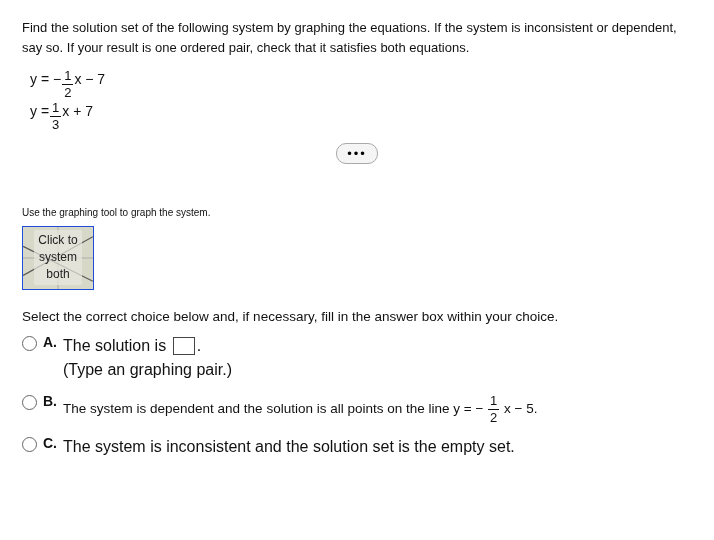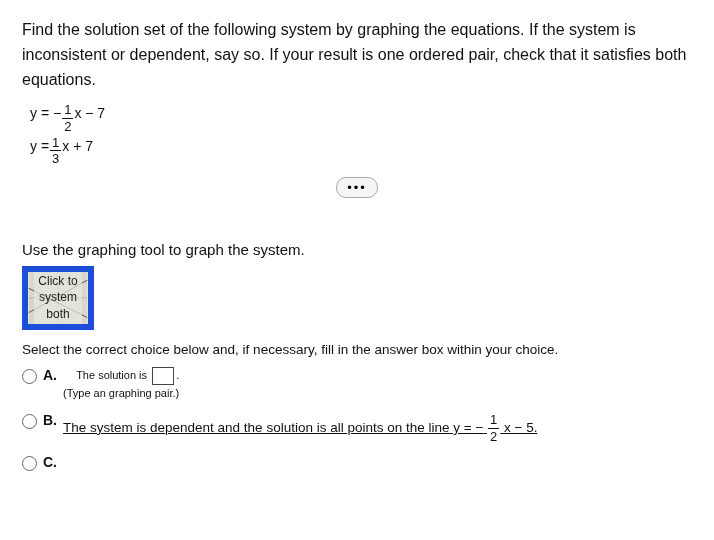--- a/index.html
+++ b/index.html
@@ -6,21 +6,21 @@
     body {
       font-family: Arial, sans-serif;
       font-size: 14px;
       background: #fff;
       color: #111;
       width: 714px;
       min-height: 540px;
       padding: 18px 22px;
     }
     .problem-text {
-      font-size: 16px;
+      font-size: 13px;
       line-height: 1.55;
       margin-bottom: 10px;
     }
     .equations {
       margin: 8px 0 8px 8px;
       line-height: 2;
     }
     .eq-line {
       display: flex;
       align-items: flex-start;
@@ -57,28 +57,28 @@
       padding: 2px 10px;
       font-size: 13px;
       background: #f5f5f5;
       cursor: pointer;
       letter-spacing: 2px;
     }
     .graph-section {
       margin: 8px 0 12px 0;
     }
     .graph-label {
-      font-size: 15px;
+      font-size: 10px;
       margin-bottom: 8px;
       margin-top: 43px;
     }
     .graph-thumbnail {
       width: 72px;
       height: 64px;
-      border: 6px solid #1d4ed8;
+      border: 1px solid #1d4ed8;
       background: #e8e8e0;
       display: flex;
       align-items: center;
       justify-content: center;
       cursor: pointer;
       position: relative;
       overflow: hidden;
     }
     .graph-thumbnail svg {
       position: absolute;
@@ -89,21 +89,21 @@
       font-size: 12px;
       color: #222;
       text-align: center;
       line-height: 1.4;
       z-index: 1;
       background: rgba(232,232,224,0.7);
       padding: 2px 4px;
       border-radius: 2px;
     }
     .choices-section {
-      margin-top: 12px;
+      margin-top: 19px;
     }
     .select-instruction {
       font-size: 13.5px;
       margin-bottom: 10px;
     }
     .choice-row {
       display: flex;
       align-items: flex-start;
       margin-bottom: 10px;
     }
@@ -117,36 +117,34 @@
       flex-shrink: 0;
       cursor: pointer;
       background: #fff;
     }
     .choice-label {
       font-weight: bold;
       margin-right: 6px;
       font-size: 14px;
     }
     .choice-text {
-      font-size: 11px;
+      font-size: 16px;
       line-height: 1.55;
-      text-align: right;
     }
     .answer-box {
       display: inline-block;
       width: 22px;
       height: 18px;
       border: 1px solid #444;
       vertical-align: middle;
       margin: 0 2px;
     }
     .choice-b-content {
       display: flex;
       flex-direction: column;
-      text-decoration: underline;
     }
     .choice-b-indent {
       font-size: 13.5px;
       line-height: 1.6;
     }
   </style>
 </head>
 <body>
 
 <p class="problem-text">Find the solution set of the following system by graphing the equations. If the system is inconsistent or dependent, say so. If your result is one ordered pair, check that it satisfies both equations.</p>
@@ -221,14 +219,15 @@
           <span class="den">2</span>
         </span>
         <span>x − 5.</span>
       </span>
     </div>
   </div>
 
   <div class="choice-row">
     <div class="radio-btn"></div>
     <span class="choice-label">C.</span>
+    <span class="choice-text">The system is inconsistent and the solution set is the empty set.</span>
   </div>
 </div>
 
 </body></html>

